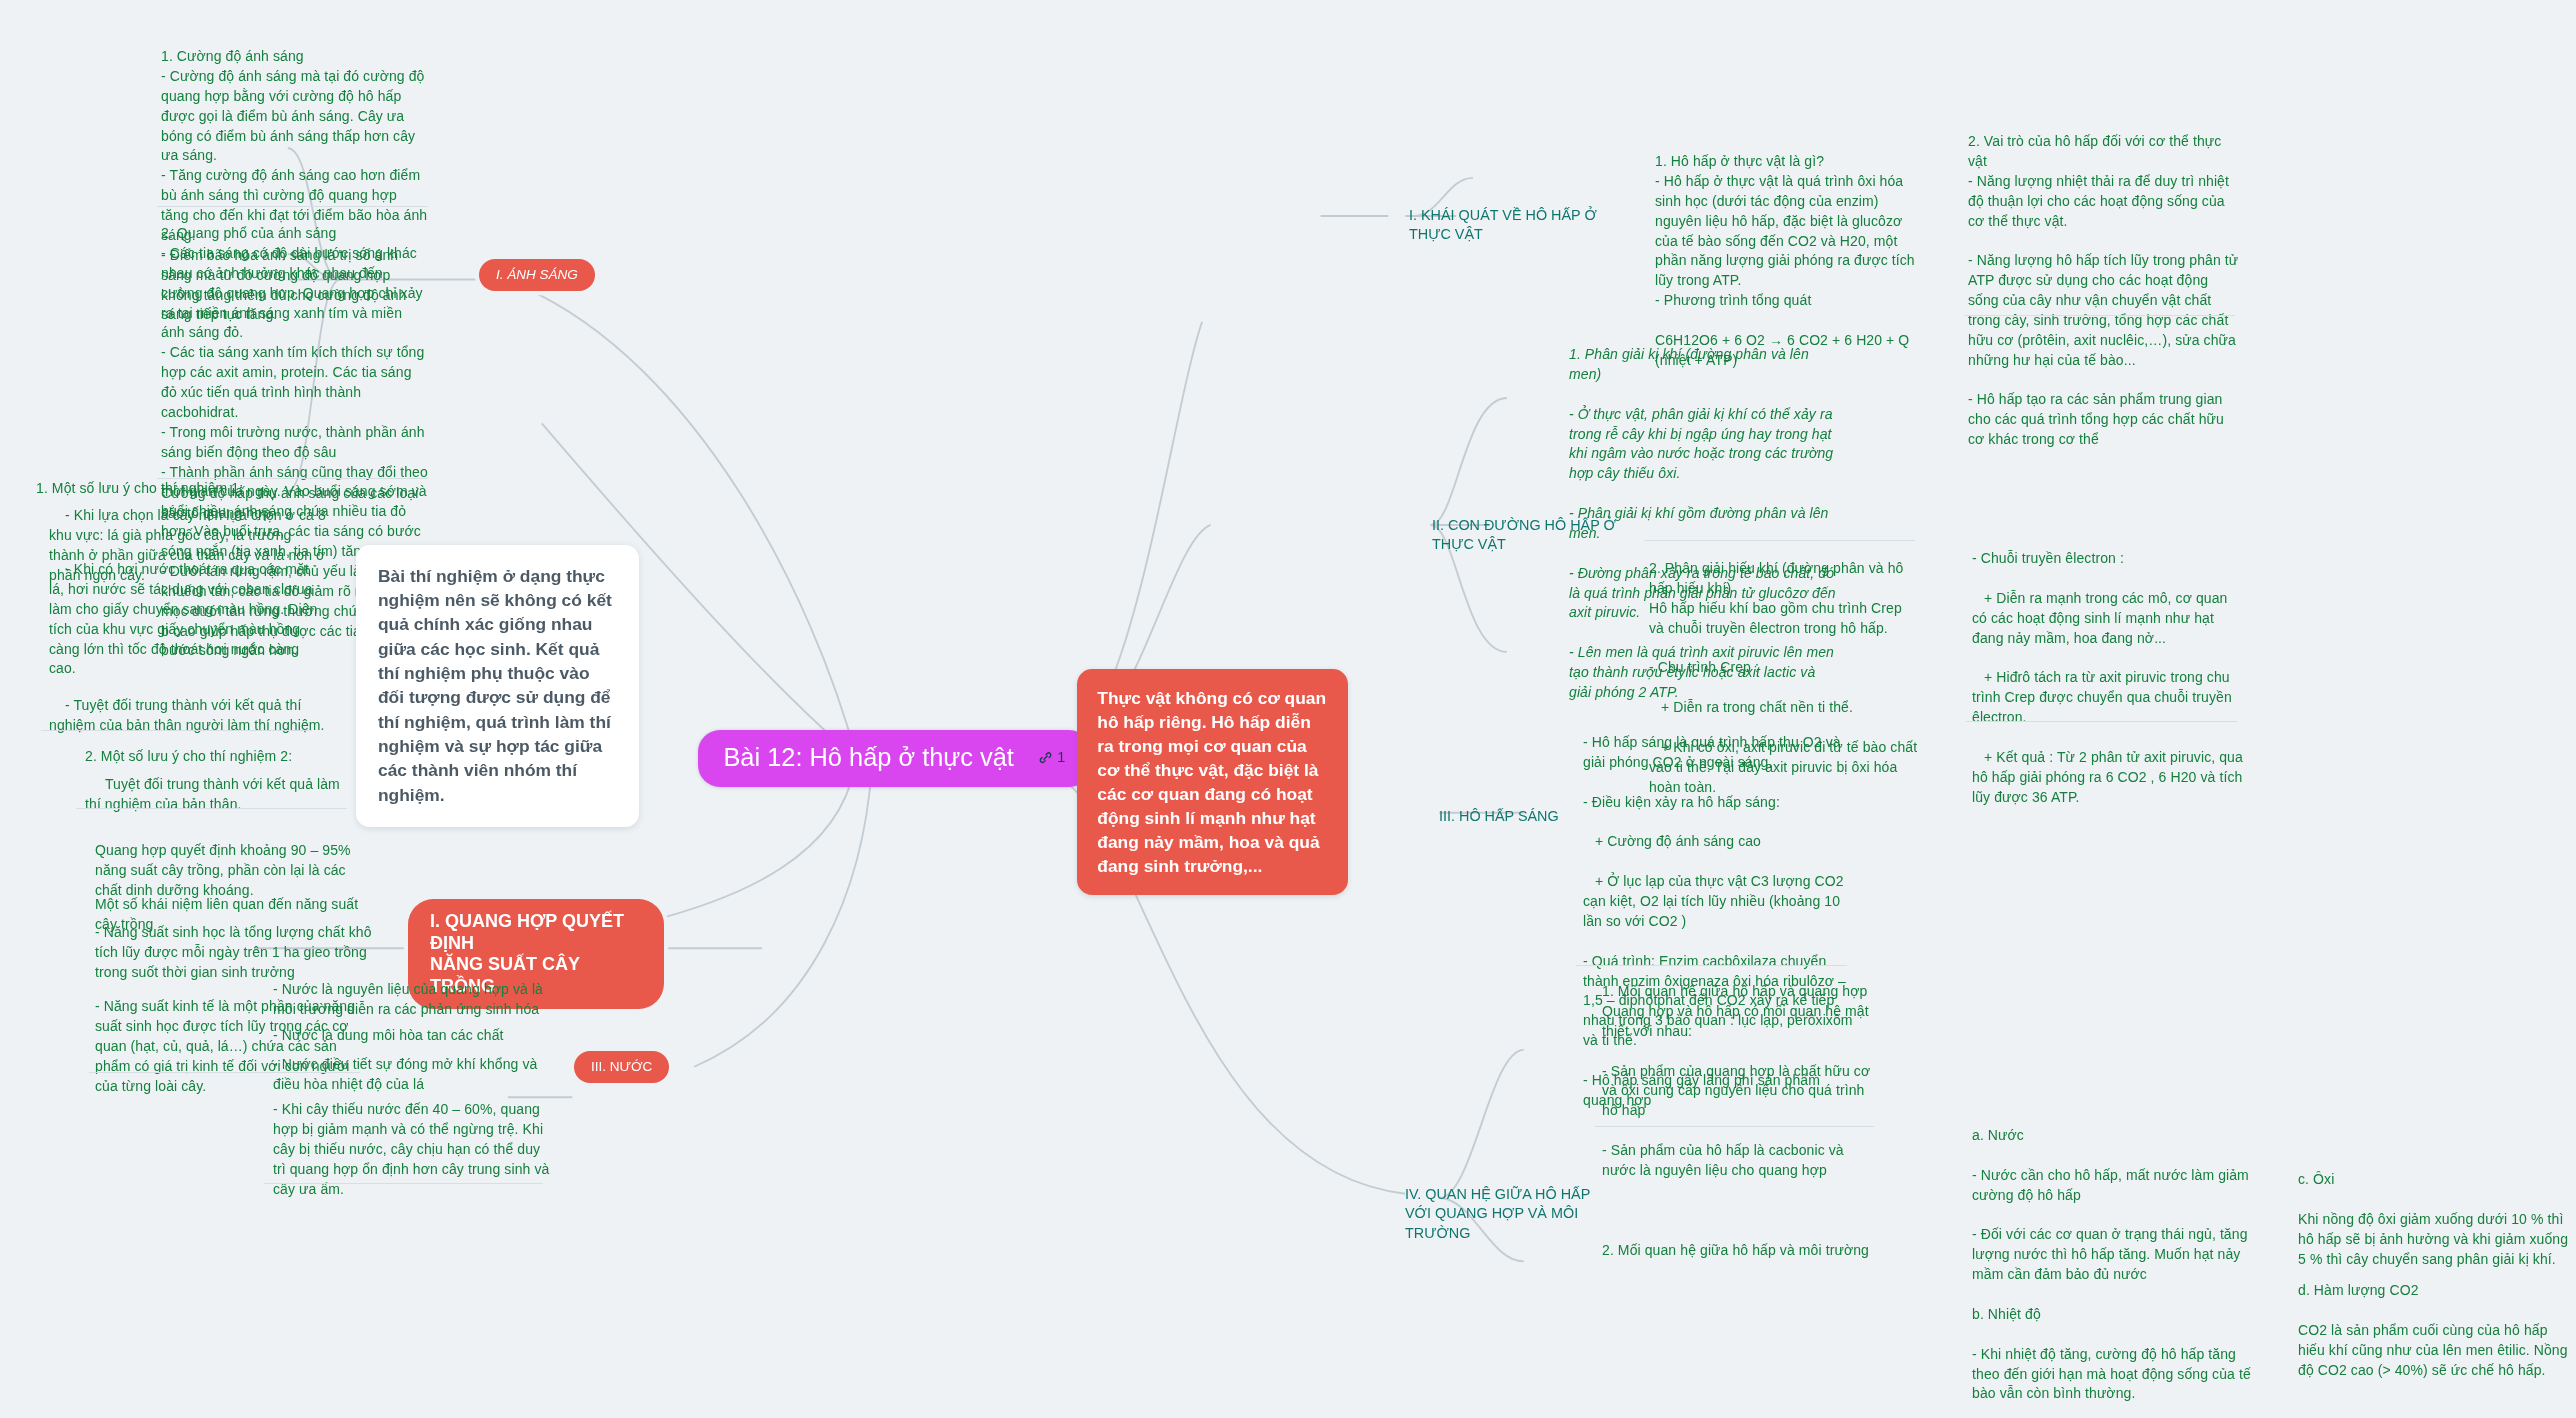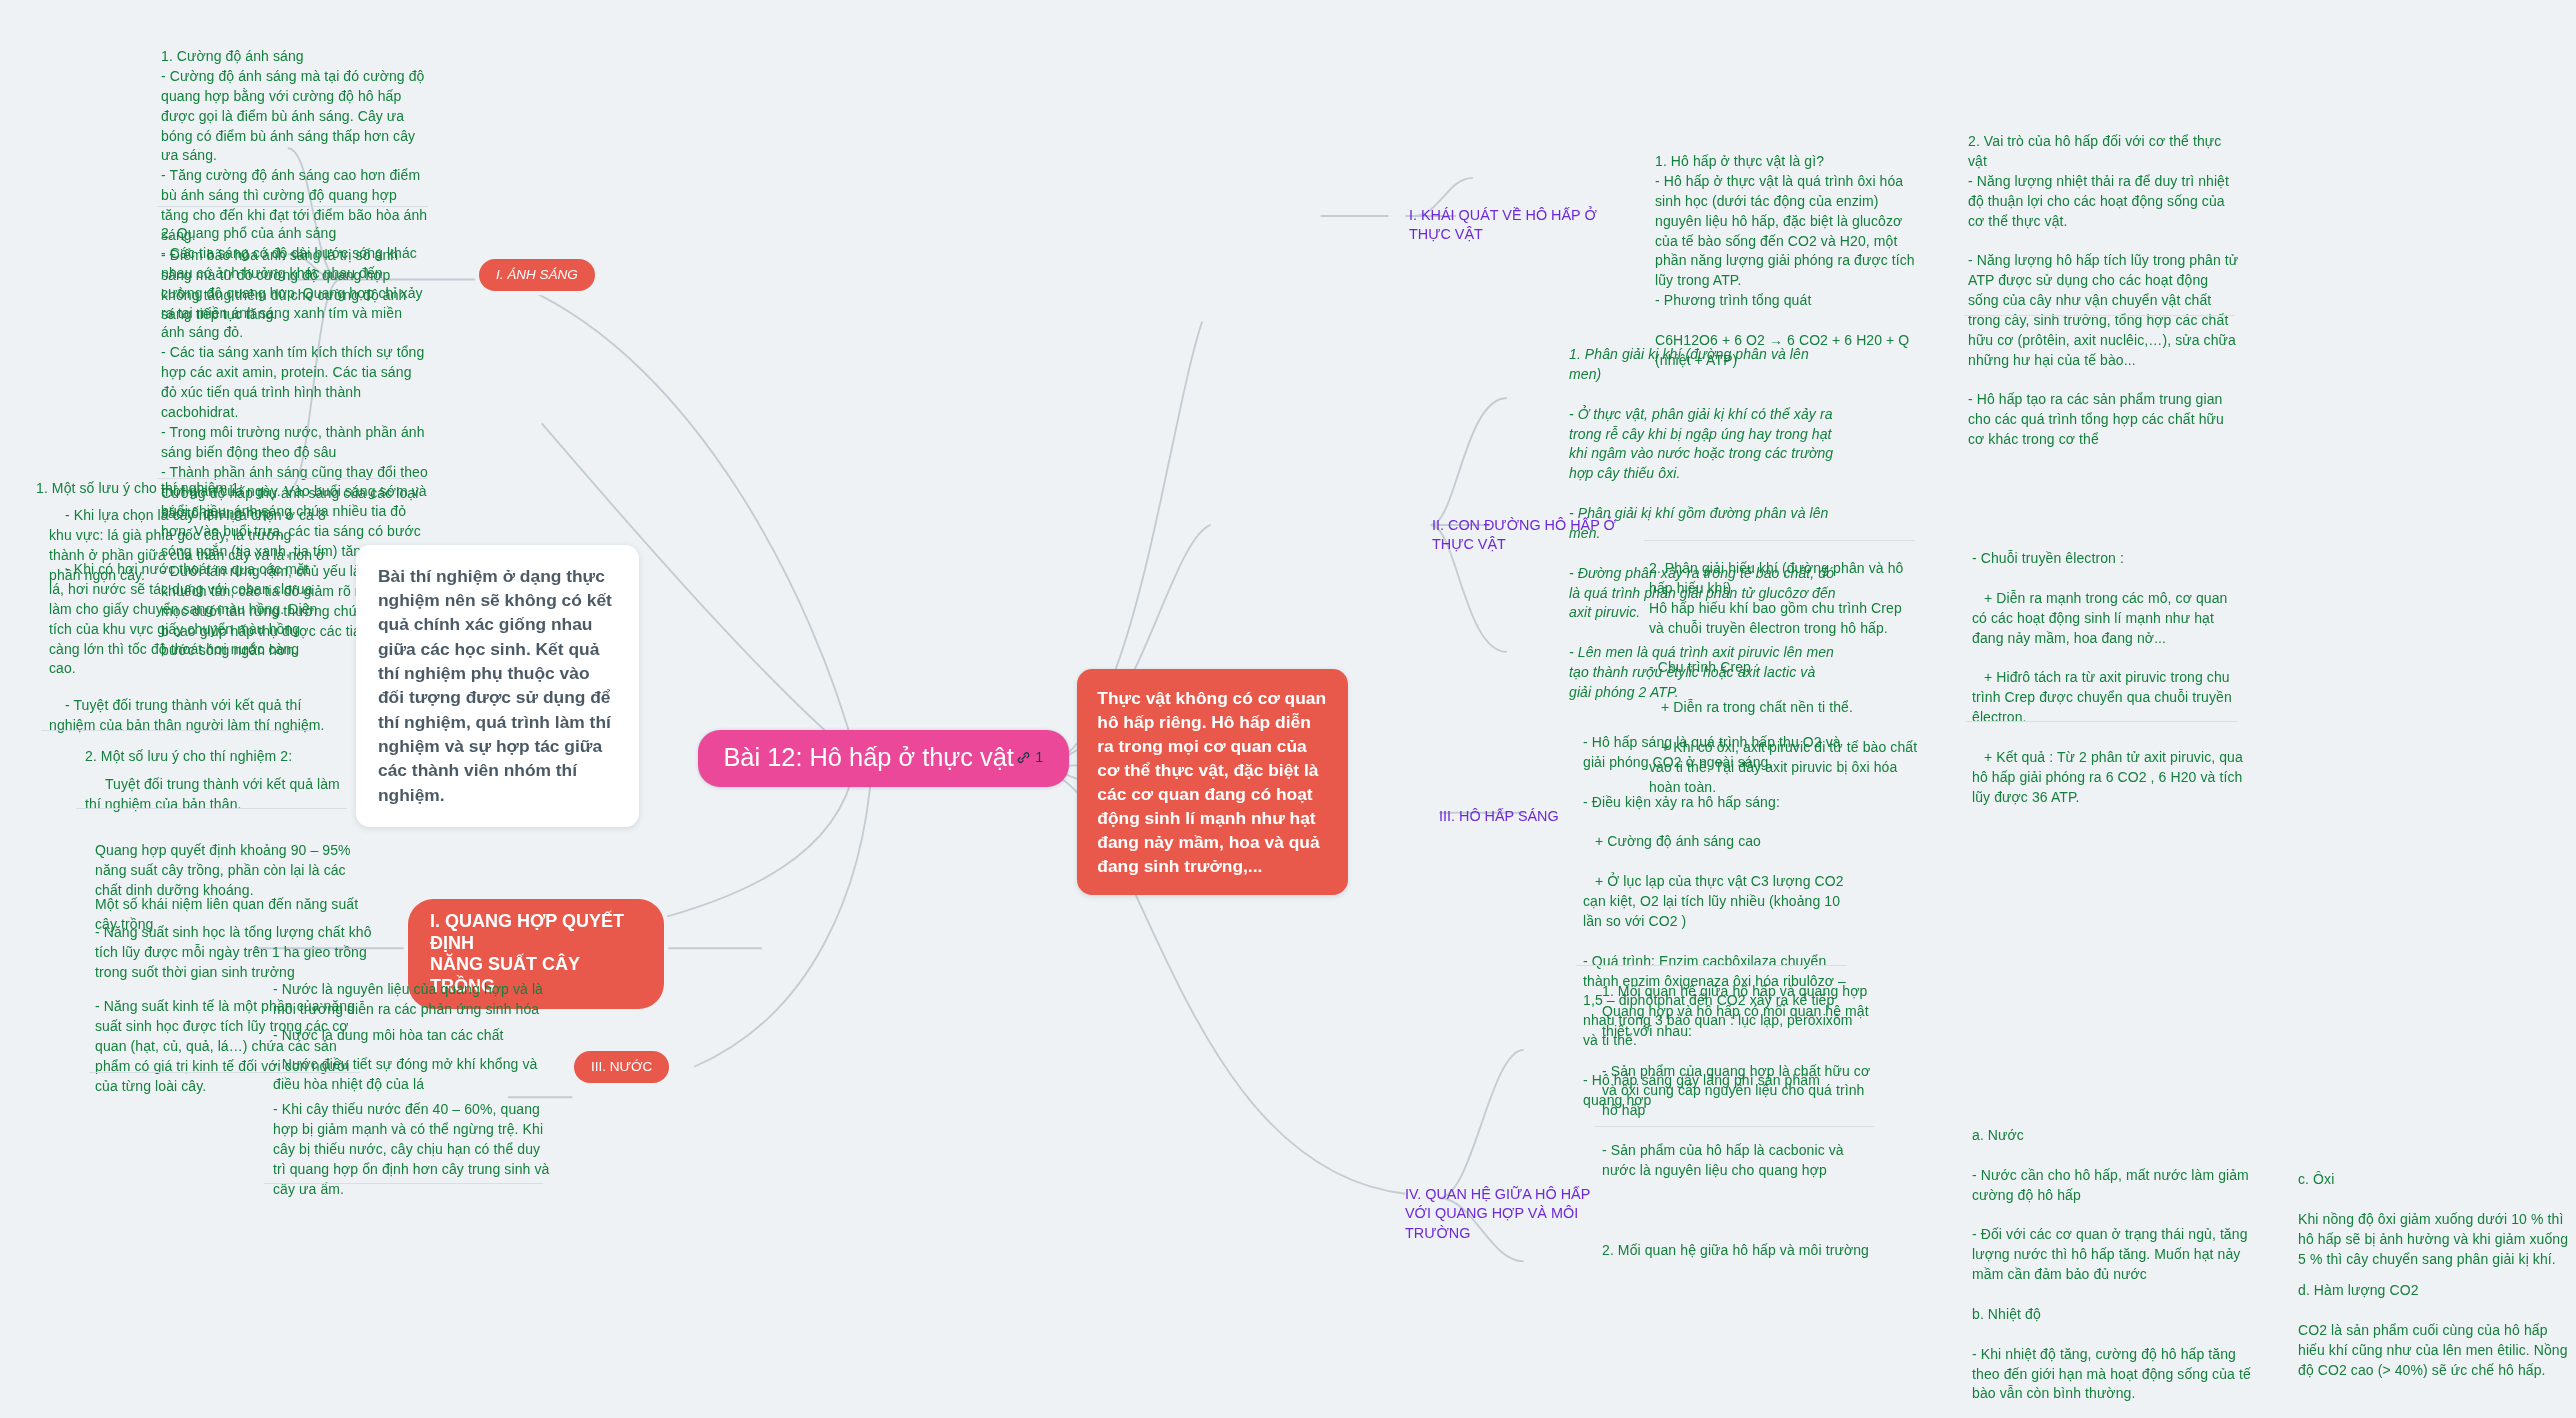--- a/index.html
+++ b/index.html
@@ -34,28 +34,28 @@
     font-size:17.4px;
     line-height:1.40;
     font-weight:bold;
     color:#4c5a66;
     white-space:pre-wrap;
   }
 
   
   .root-node{
     position:absolute;
-    background:#ec4899;
+    background:#d946ef;
     color:#ffffff;
     border-radius:22px;
     padding:13.5px 25.4px 15.2px 25.4px;
     font-size:25.4px;
     line-height:1.1;
     white-space:nowrap;
-    display:flex;align-items:center;gap:2px;
+    display:flex;align-items:center;gap:24px;
     box-shadow:0 0.8px 3.4px rgba(20,60,90,.18);
   }
   .root-node .link-chip{
     display:flex;align-items:center;gap:4.2px;
     font-size:14.4px;color:#1c3c4c;
   }
   .root-node .link-chip svg{display:block;}
 
   
   .pill{
@@ -85,21 +85,21 @@
     font-weight:bold;
     white-space:pre-wrap;
     box-shadow:0 1.7px 5.1px rgba(40,60,80,.13);
   }
 
   
   .sec{
     position:absolute;
     font-size:14.4px;
     line-height:1.35;
-    color:#6d28d9;
+    color:#0f766e;
     white-space:pre-line;
   }
 
   
   .hr{
     position:absolute;
     height:0.8px;
     background:#d7dee4;
   }
 </style>

